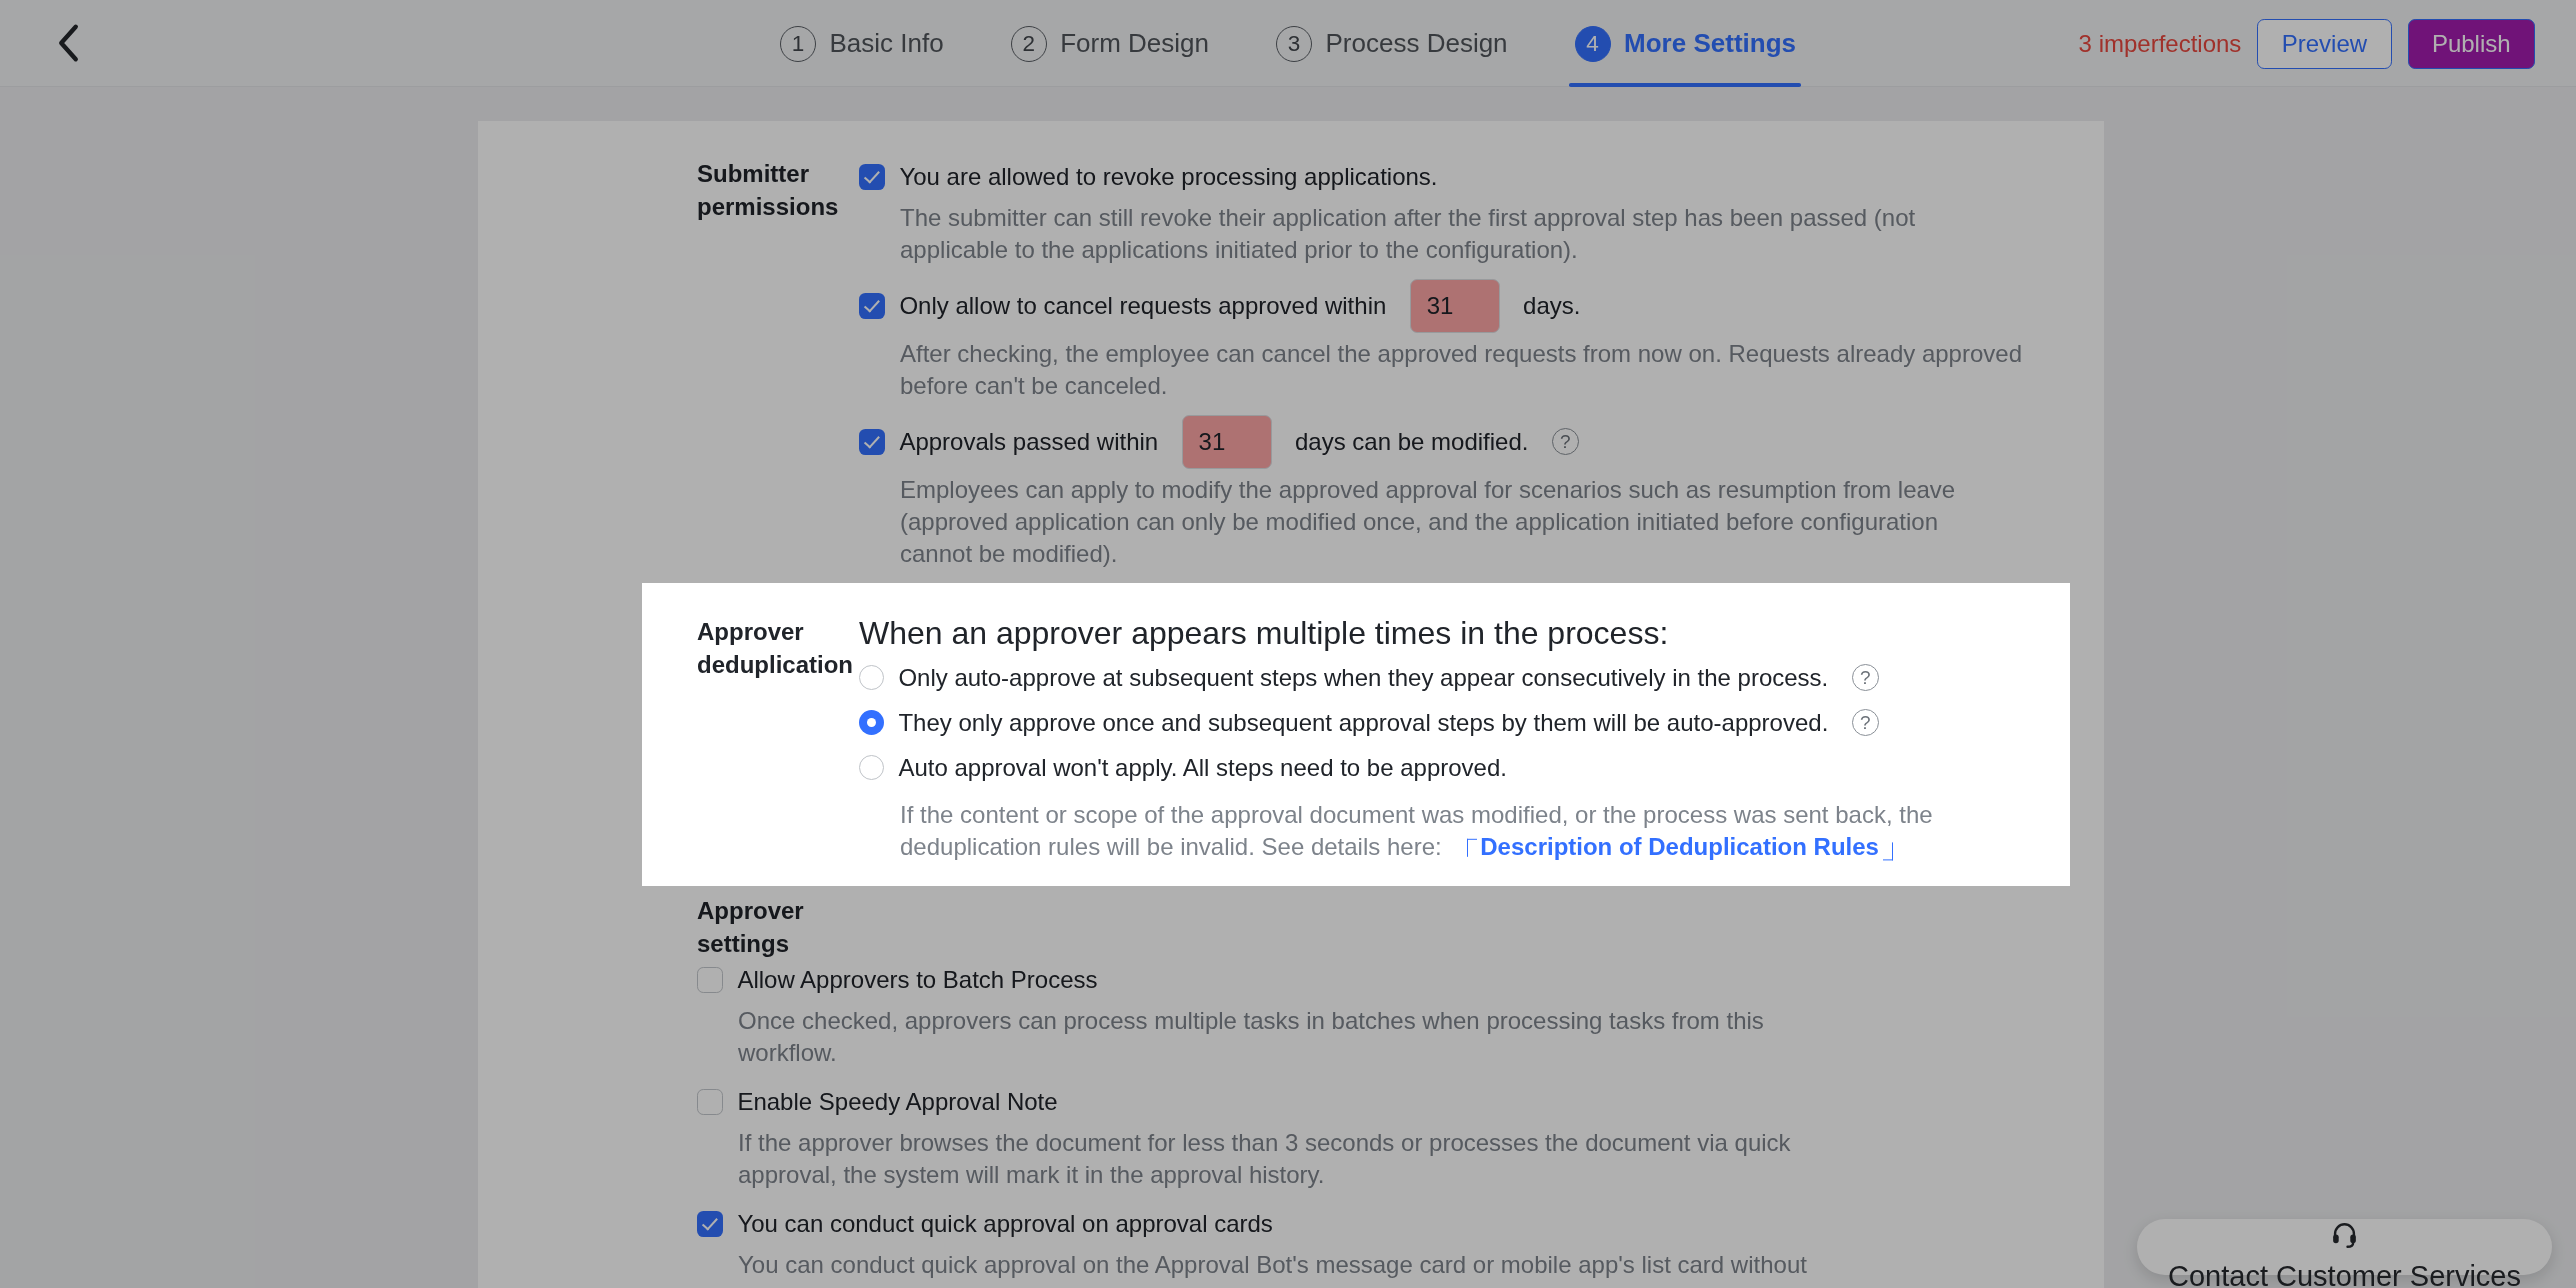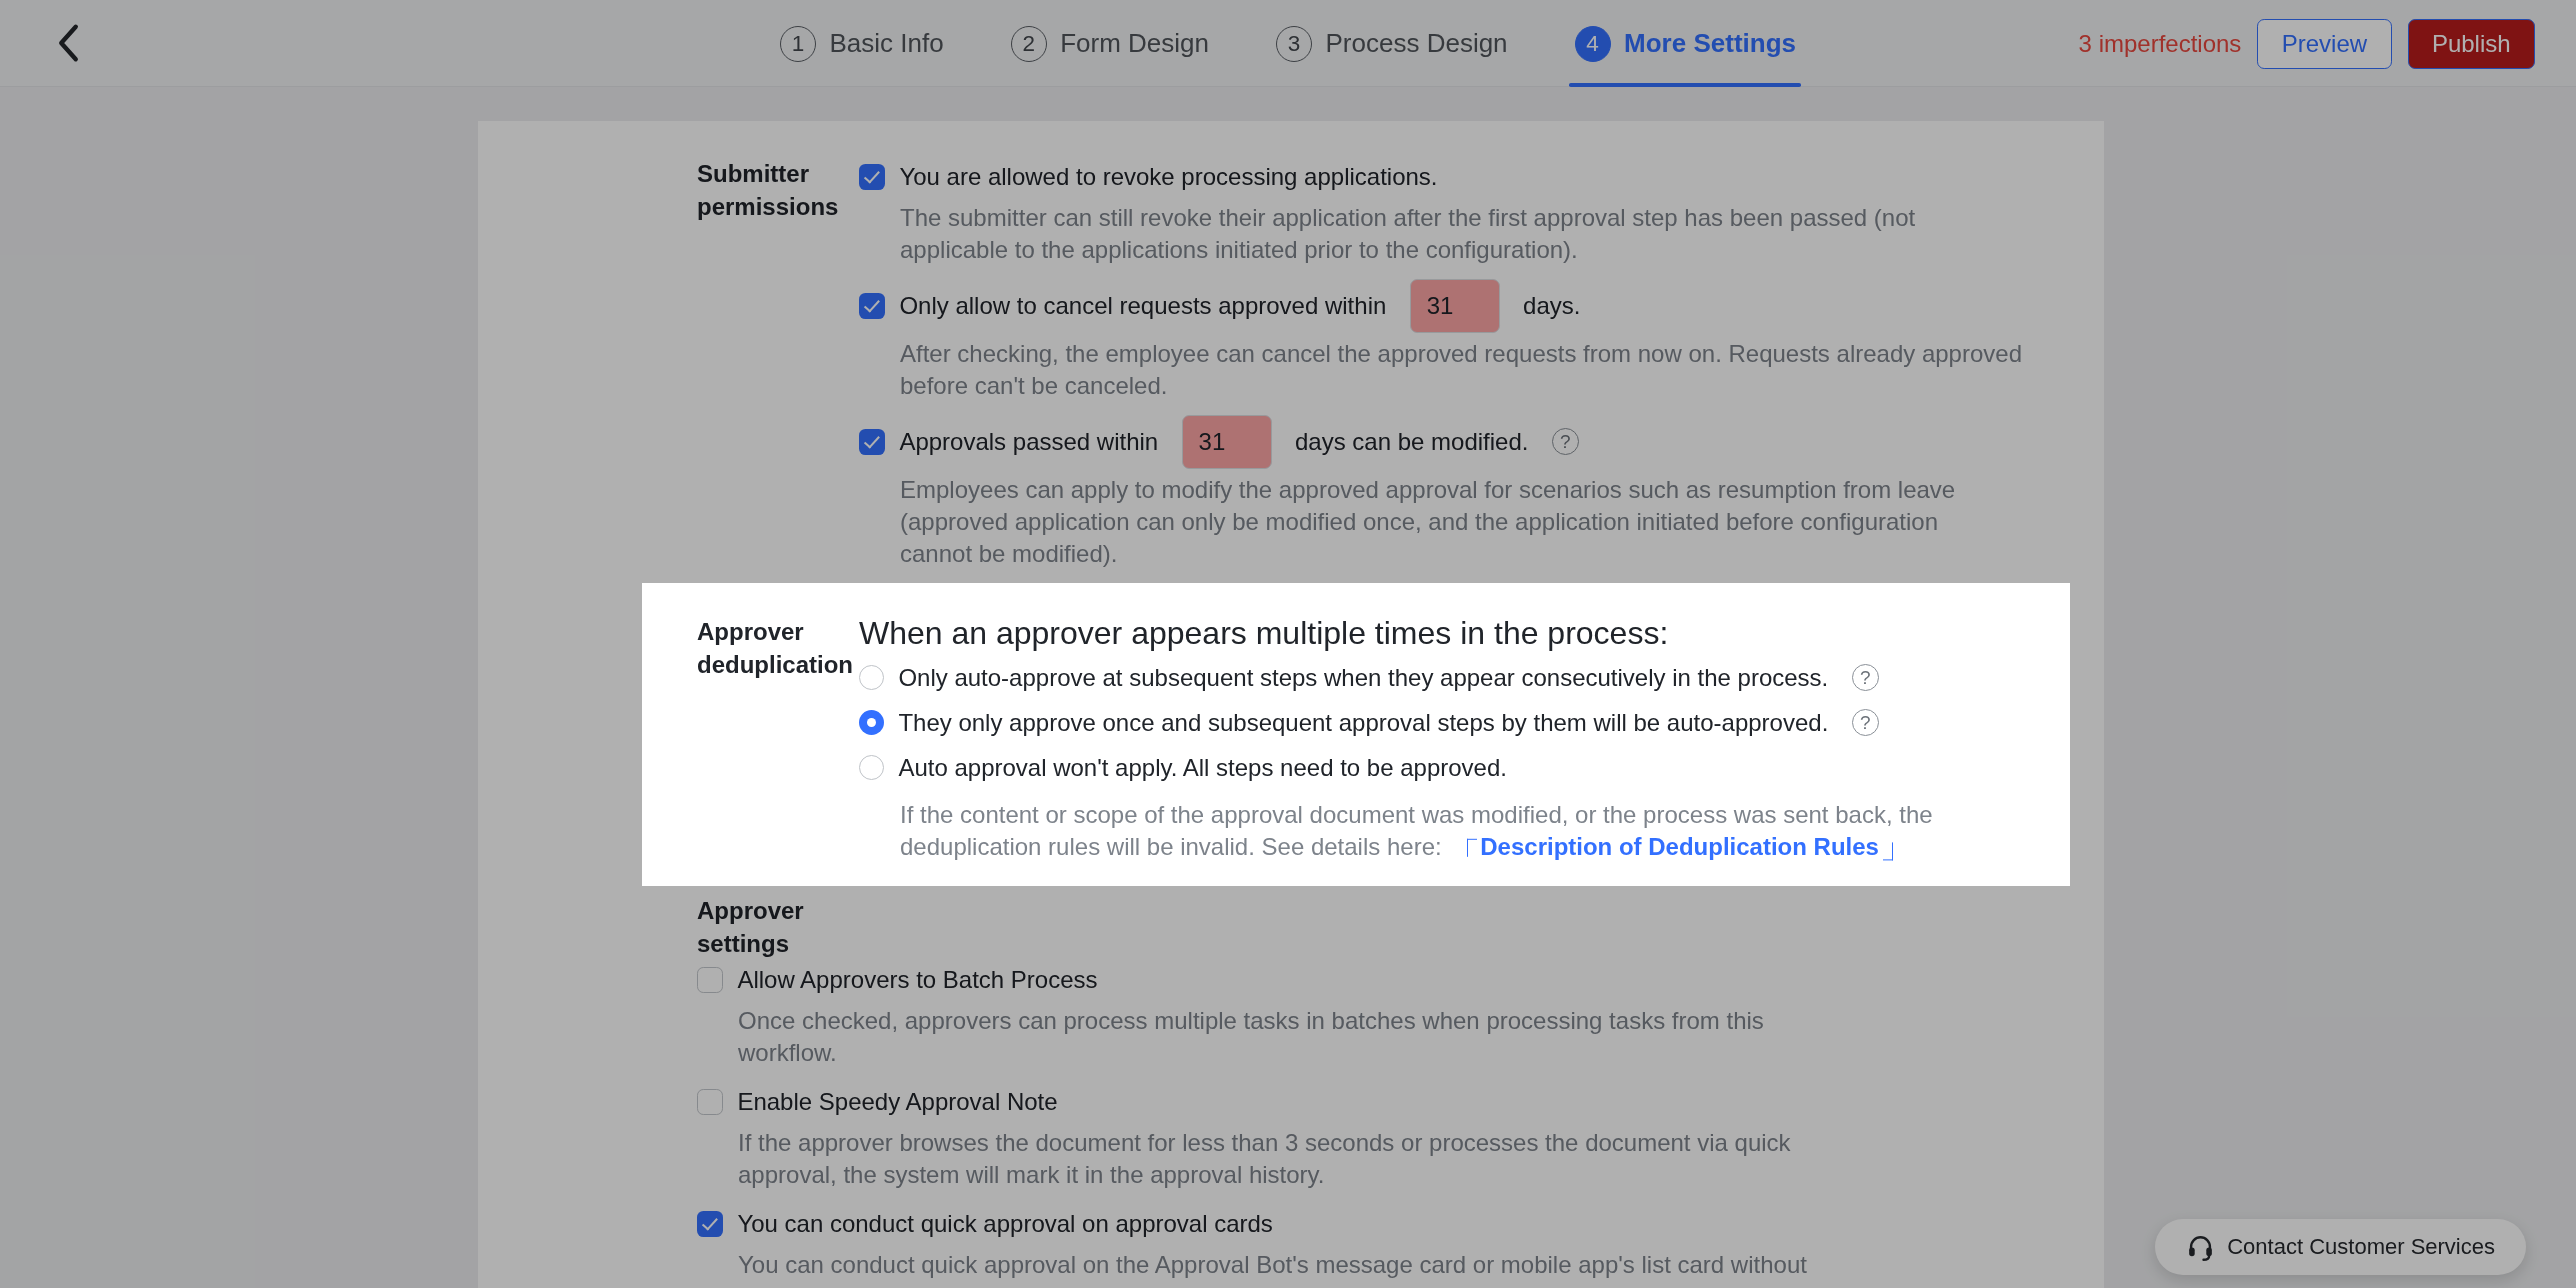--- a/index.html
+++ b/index.html
@@ -45,21 +45,21 @@
     position:absolute; right:41px; top:0; height:87px;
     display:flex; align-items:center; gap:16px;
   }
   .imperfections { font-size:24px; color:#e8483f; cursor:pointer; white-space:nowrap; }
   .btn {
     height:50px; min-width:108px; padding:0 23.4px; border-radius:7.2px;
     font-size:24px; font-family:inherit; display:flex; align-items:center; justify-content:center;
     cursor:pointer; white-space:nowrap;
   }
   .btn-outline { background:#fff; border:1.8px solid #3370ff; color:#3370ff; }
-  .btn-primary { background:#b91c1c; border:1.8px solid #3370ff; color:#fff; }
+  .btn-primary { background:#a21caf; border:1.8px solid #3370ff; color:#fff; }
 
   
   .card {
     position:absolute; left:478px; top:121px; width:1626px; bottom:0;
     background:#ffffff; padding-top:36px;
   }
   .section { display:flex; padding-left:219px; }
   .section-label {
     width:162px; flex:none; font-size:24px; line-height:33px;
     font-weight:700; color:#20242a;
@@ -129,25 +129,25 @@
 
   .gap-top { margin-top:8px;flex-direction:column; }
 
   
   .dim {
     position:absolute; inset:0; background:rgba(0,0,0,0.31); z-index:10;
   }
 
   
   .support {
-    position:absolute; right:50px; bottom:14.4px; height:56px; z-index:5;
+    position:absolute; right:24px; bottom:14.4px; height:56px; z-index:5;
     display:flex; align-items:center; gap:12.6px; padding:0 31px;
     background:#fff; border:none; border-radius:28px;
-    font-size:22px; color:#26292e; font-family:inherit;
-    box-shadow:0 5.4px 16px rgba(0,0,0,0.14); cursor:pointer;
+    font-size:29px; color:#26292e; font-family:inherit;
+    box-shadow:0 5.4px 16px rgba(0,0,0,0.14); cursor:pointer;flex-direction:column;
   }
 </style>
 </head>
 <body>
 
 <div class="header">
   <button class="back-btn">
     <span style="display:flex;">
       <svg width="29" height="40" viewBox="0 0 16 22">
           <polyline points="12,2 4,11 12,20" fill="none" stroke="#23262b" stroke-width="2.4" stroke-linecap="round" stroke-linejoin="round"></polyline>

